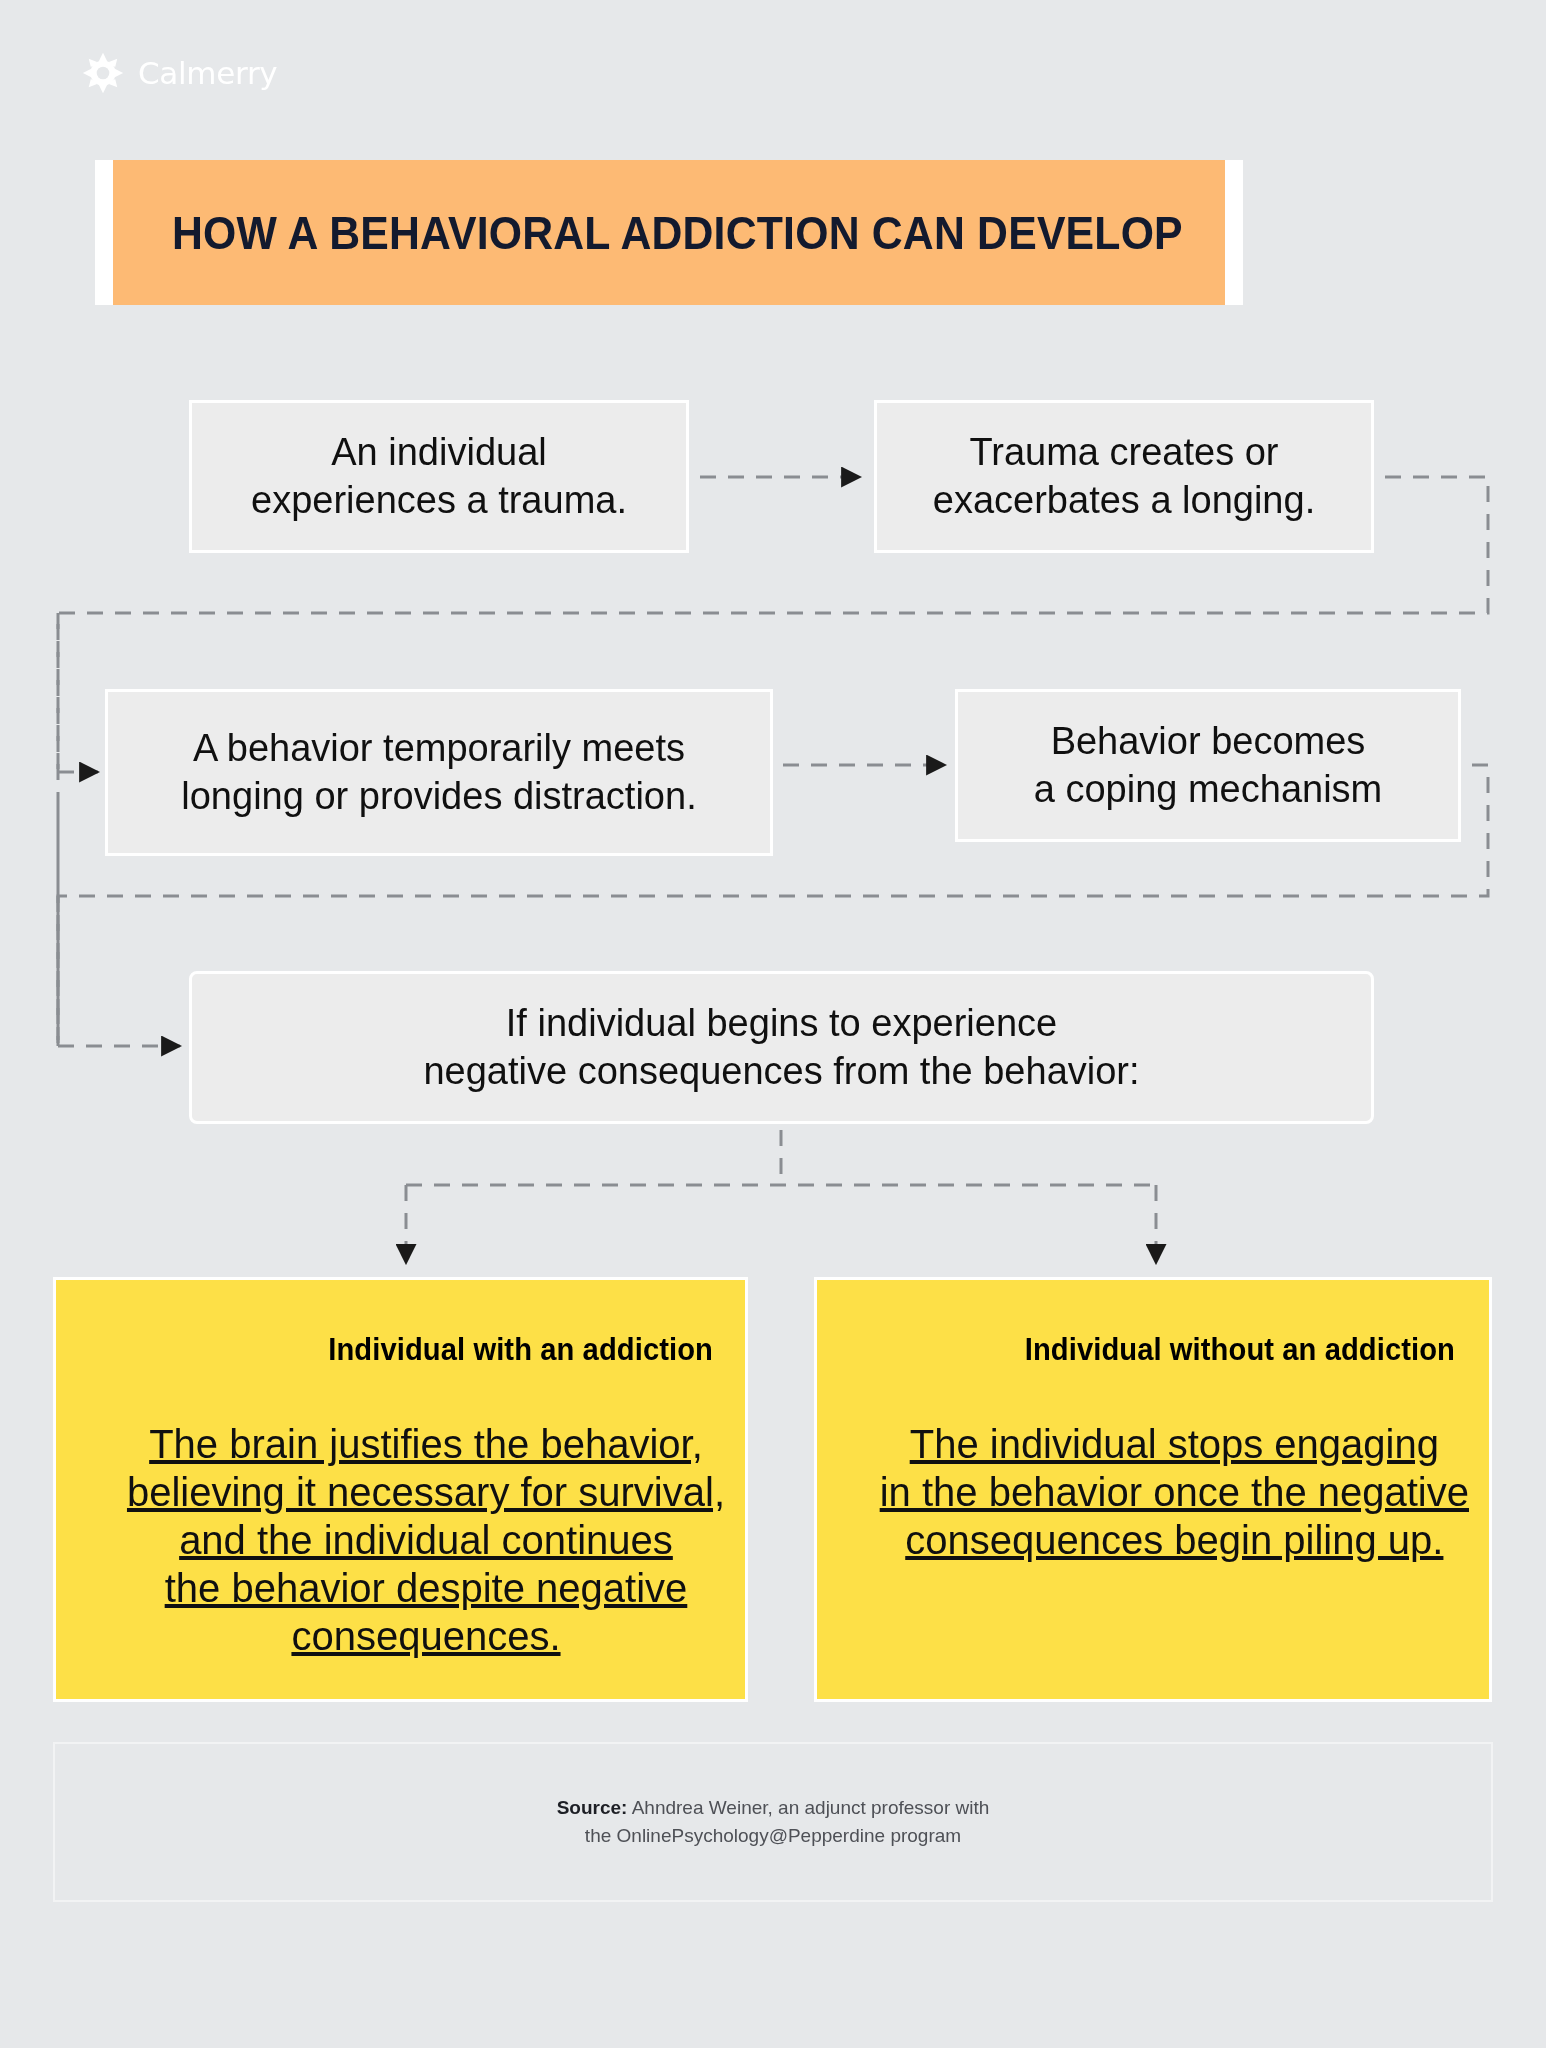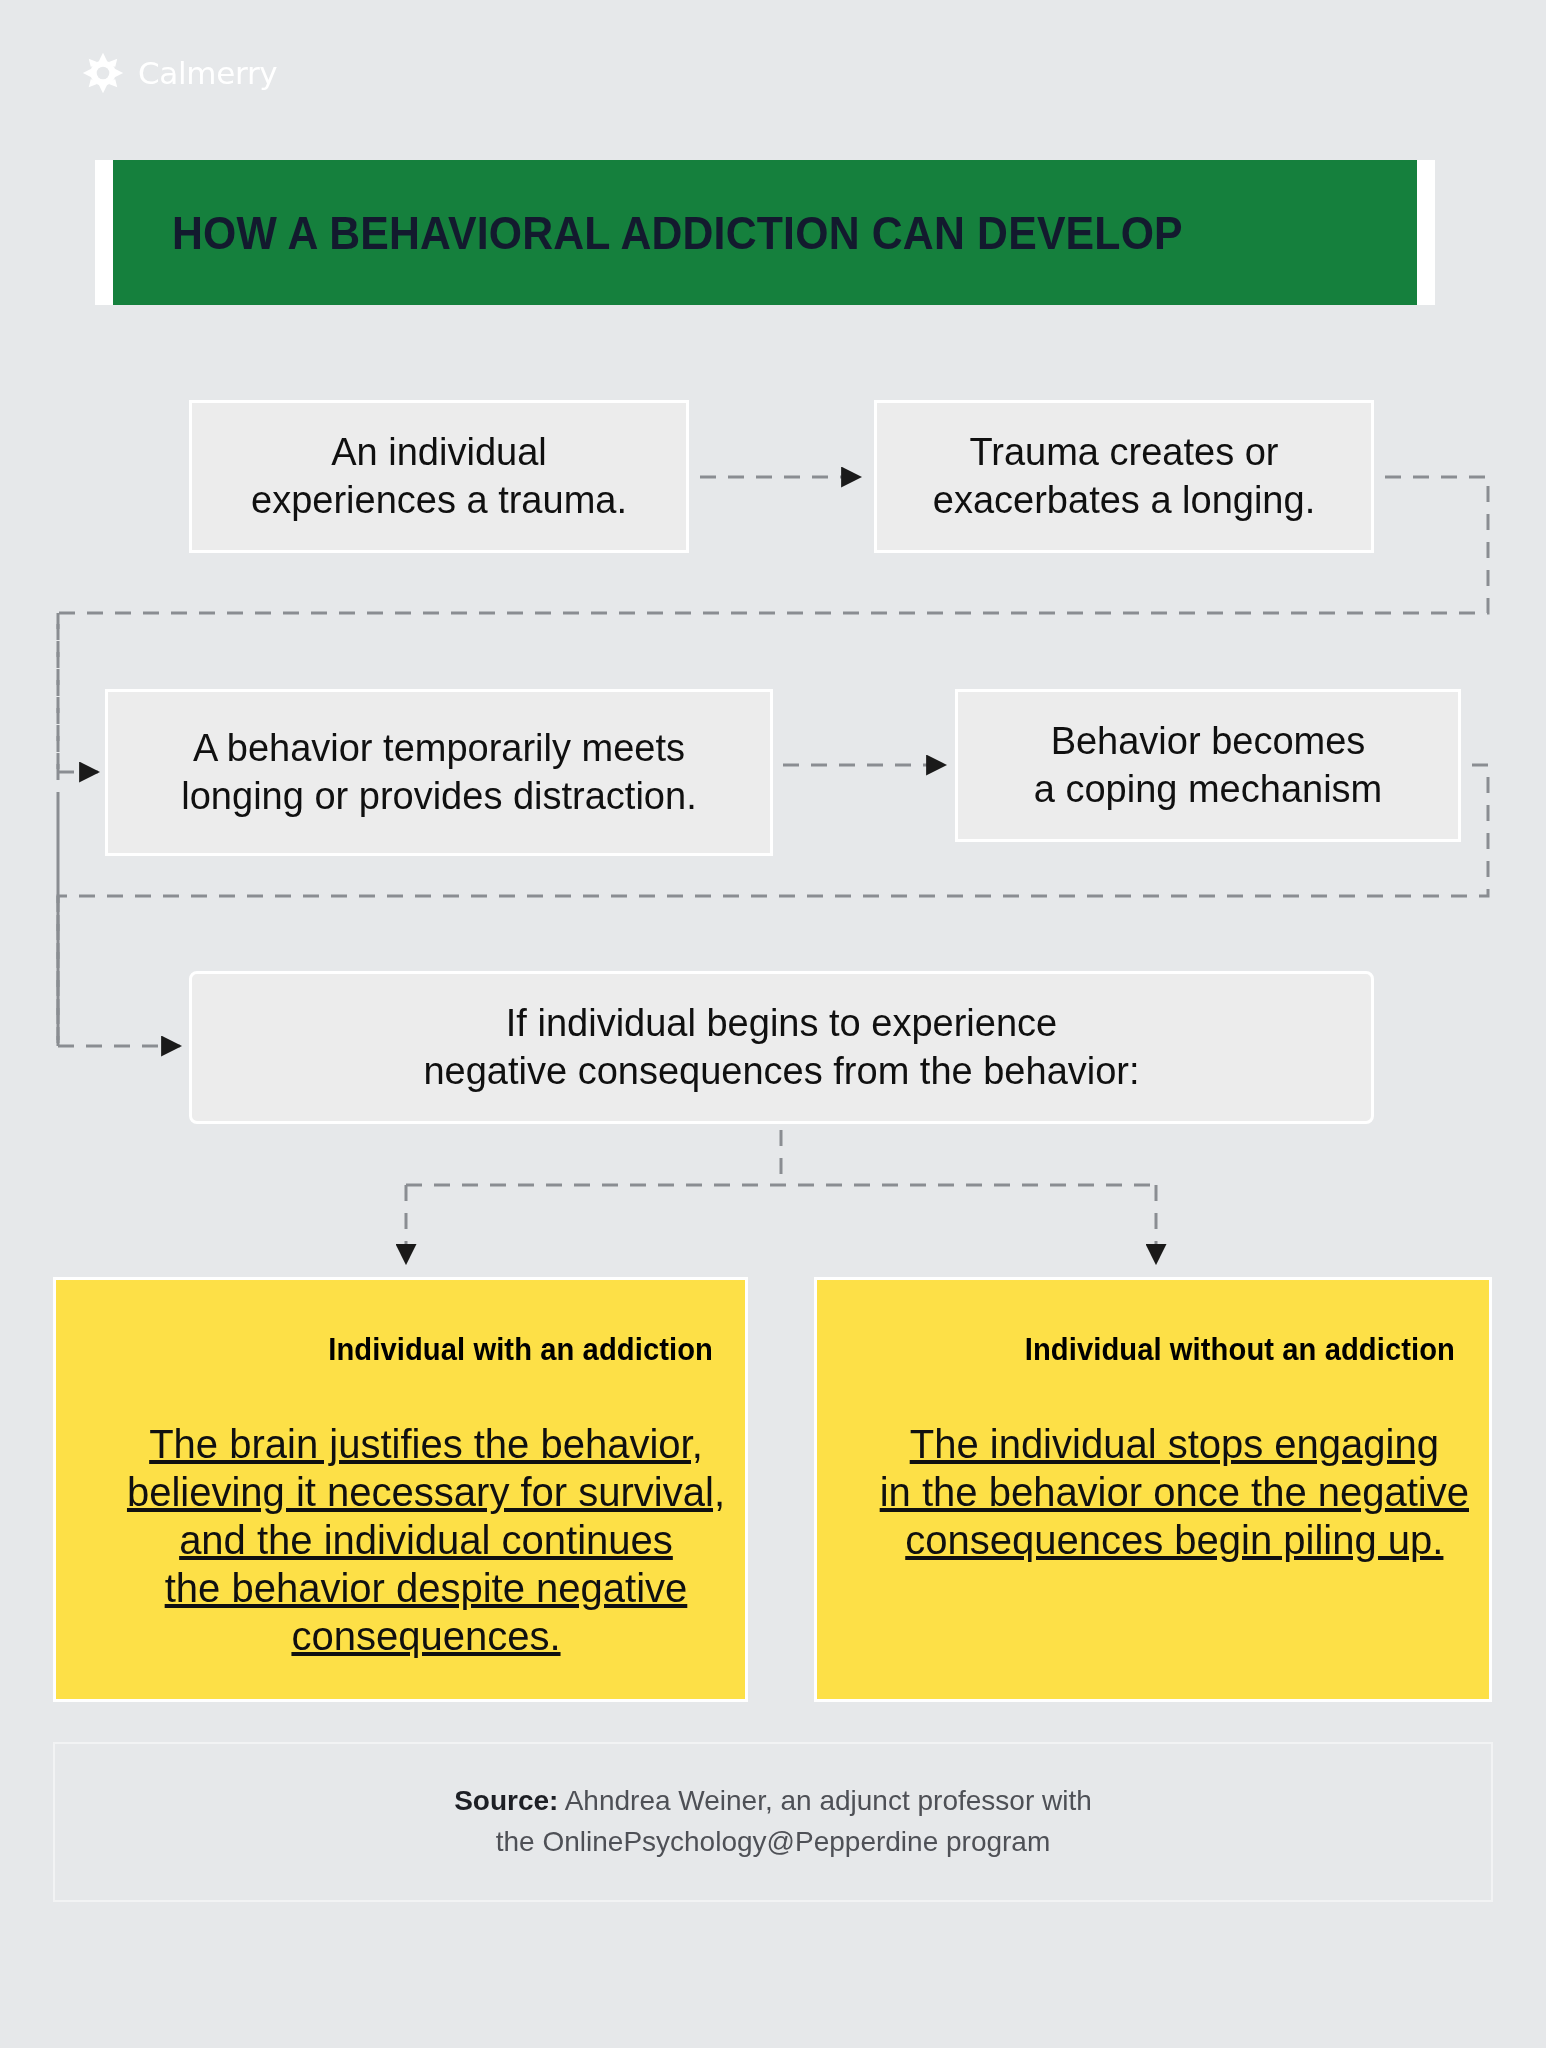--- a/index.html
+++ b/index.html
@@ -31,23 +31,23 @@
     font-weight: normal;
     letter-spacing: -0.3px;
     font-family: "DejaVu Sans", sans-serif;
   }
 
   
   .title-banner {
     position: absolute;
     left: 95px;
     top: 160px;
-    width: 1340px;
+    width: 1148px;
     height: 145px;
-    background: #15803d;
+    background: #fdba74;
     display: flex;
     align-items: center;
   }
   .title-banner::before {
     content: "";
     position: absolute;
     left: 0; top: 0;
     width: 18px; height: 100%;
     background: #ffffff;
   }
@@ -139,21 +139,21 @@
     height: 160px;
     background: #e6e8ea;
     border: 2px solid #f2f3f4;
     box-sizing: border-box;
     display: flex;
     flex-direction: column;
     align-items: center;
     justify-content: center;
     text-align: center;
     color: #4e5056;
-    font-size: 28px;
+    font-size: 19px;
     line-height: 1.45;
     font-family: "Liberation Sans", sans-serif;
   }
   #source-box .src-label { font-weight: bold; color: #1d1f25; }
   #source-box .line { display: block; white-space: nowrap; }
 
   
   #connectors {
     position: absolute;
     left: 0; top: 0;

